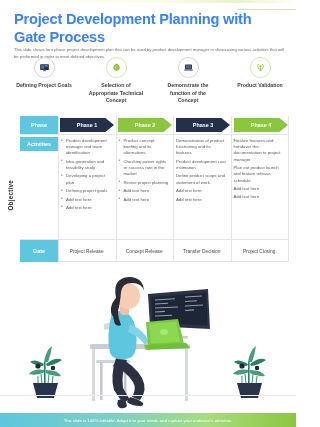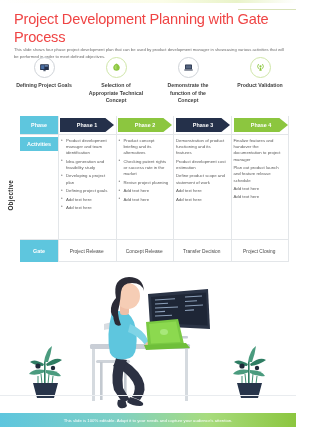--- a/index.html
+++ b/index.html
@@ -10,21 +10,21 @@
   }
   .slide{position:relative;width:296px;height:427px;background:#fff;overflow:hidden;}
 
   
   .top-accent{position:absolute;top:0;left:0;width:296px;height:3px;
     background:linear-gradient(90deg,#ffffff 0%,#fbfde8 55%,#e9f3c9 80%,#ffffff 100%);}
   .top-accent-line{position:absolute;top:9px;left:238px;width:58px;height:1px;background:#d8e2b8;}
 
   
   .title{position:absolute;left:14px;top:10px;width:268px;
-    font-size:14.6px;font-weight:normal;line-height:1.25;color:#ef4444;letter-spacing:-0.2px;}
+    font-size:14.6px;font-weight:bold;line-height:1.25;color:#3b82f6;letter-spacing:-0.2px;}
   .subtitle{position:absolute;left:14px;top:47px;width:270px;
     font-size:4.2px;line-height:1.55;color:#6b6b6b;}
 
   
   .icon-row{position:absolute;left:8px;top:57px;width:288px;height:48px;
     display:flex;}
   .icon-col{flex:0 0 25%;display:flex;flex-direction:column;align-items:center;}
   .icon-circle{width:19px;height:19px;border-radius:50%;
     display:flex;align-items:center;justify-content:center;background:#fff;}
   .icon-circle.dark{border:1.1px solid #cfd3d8;}

